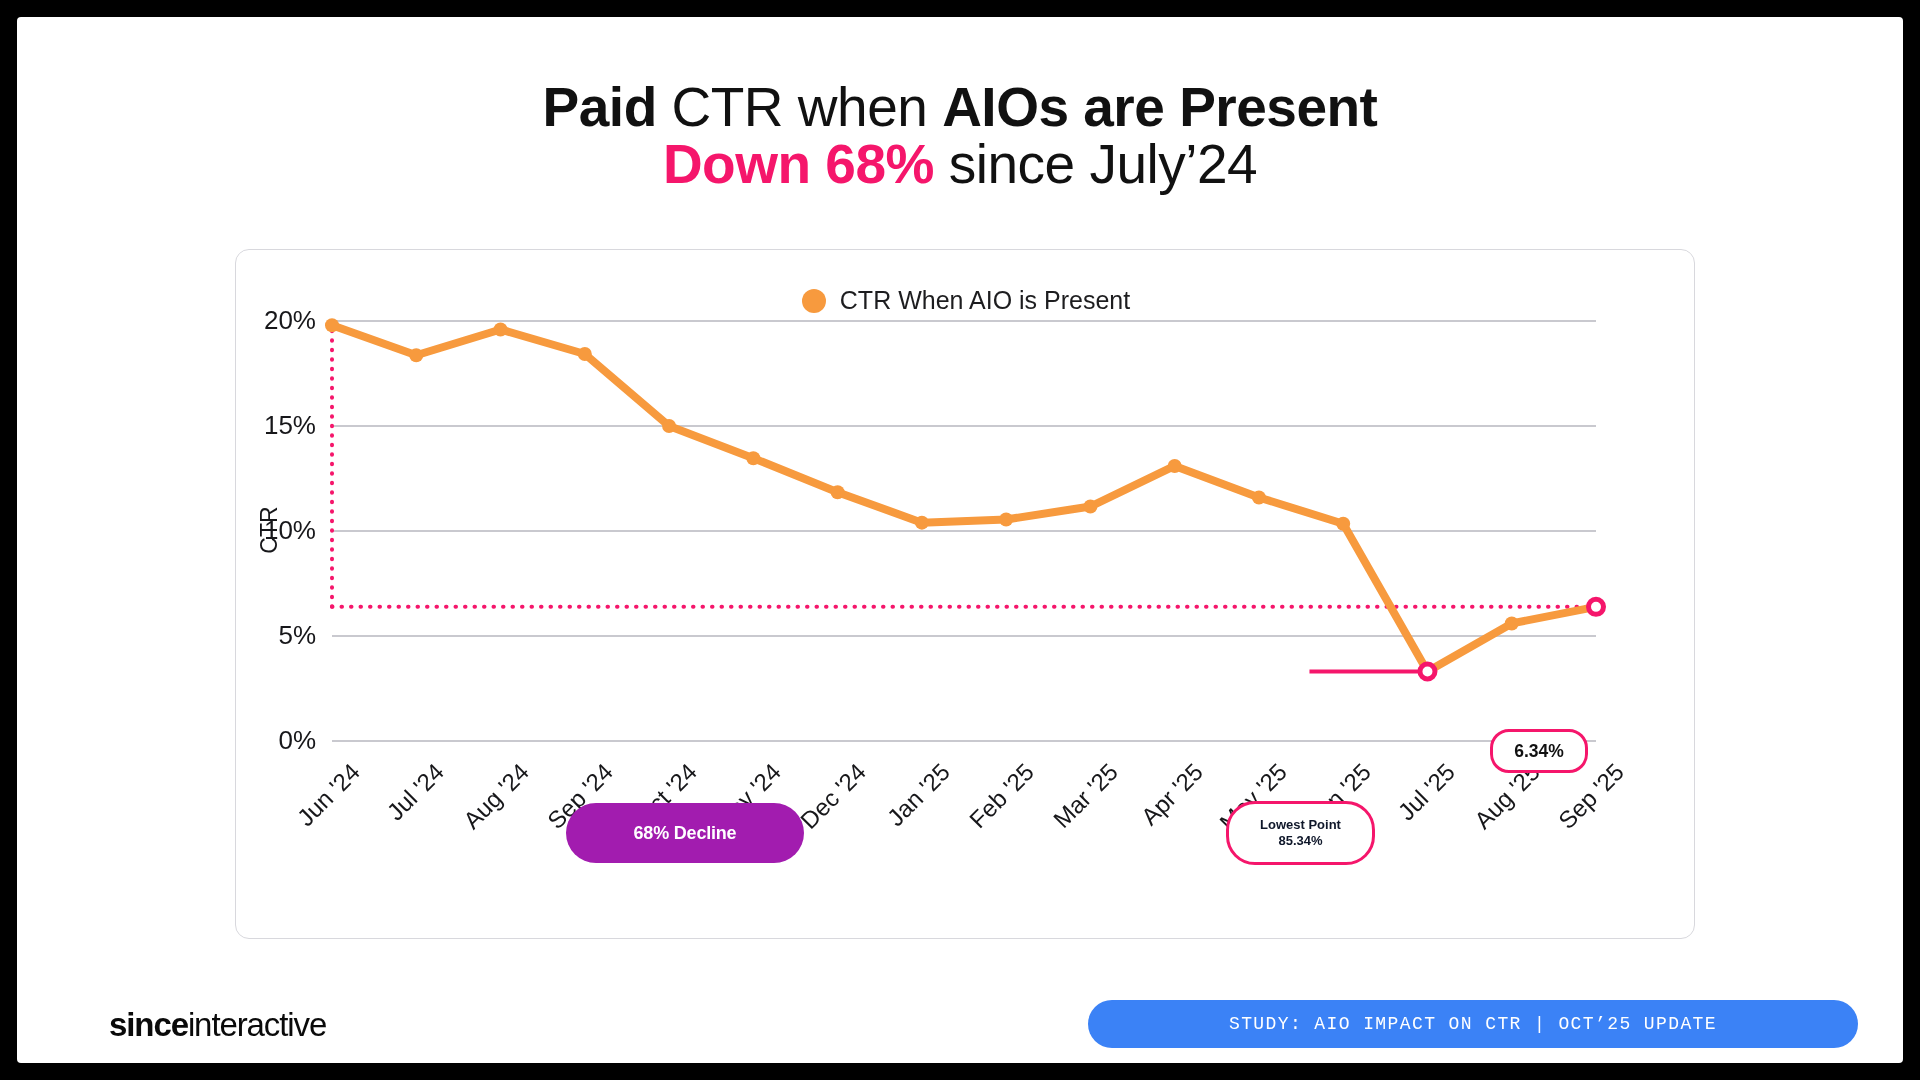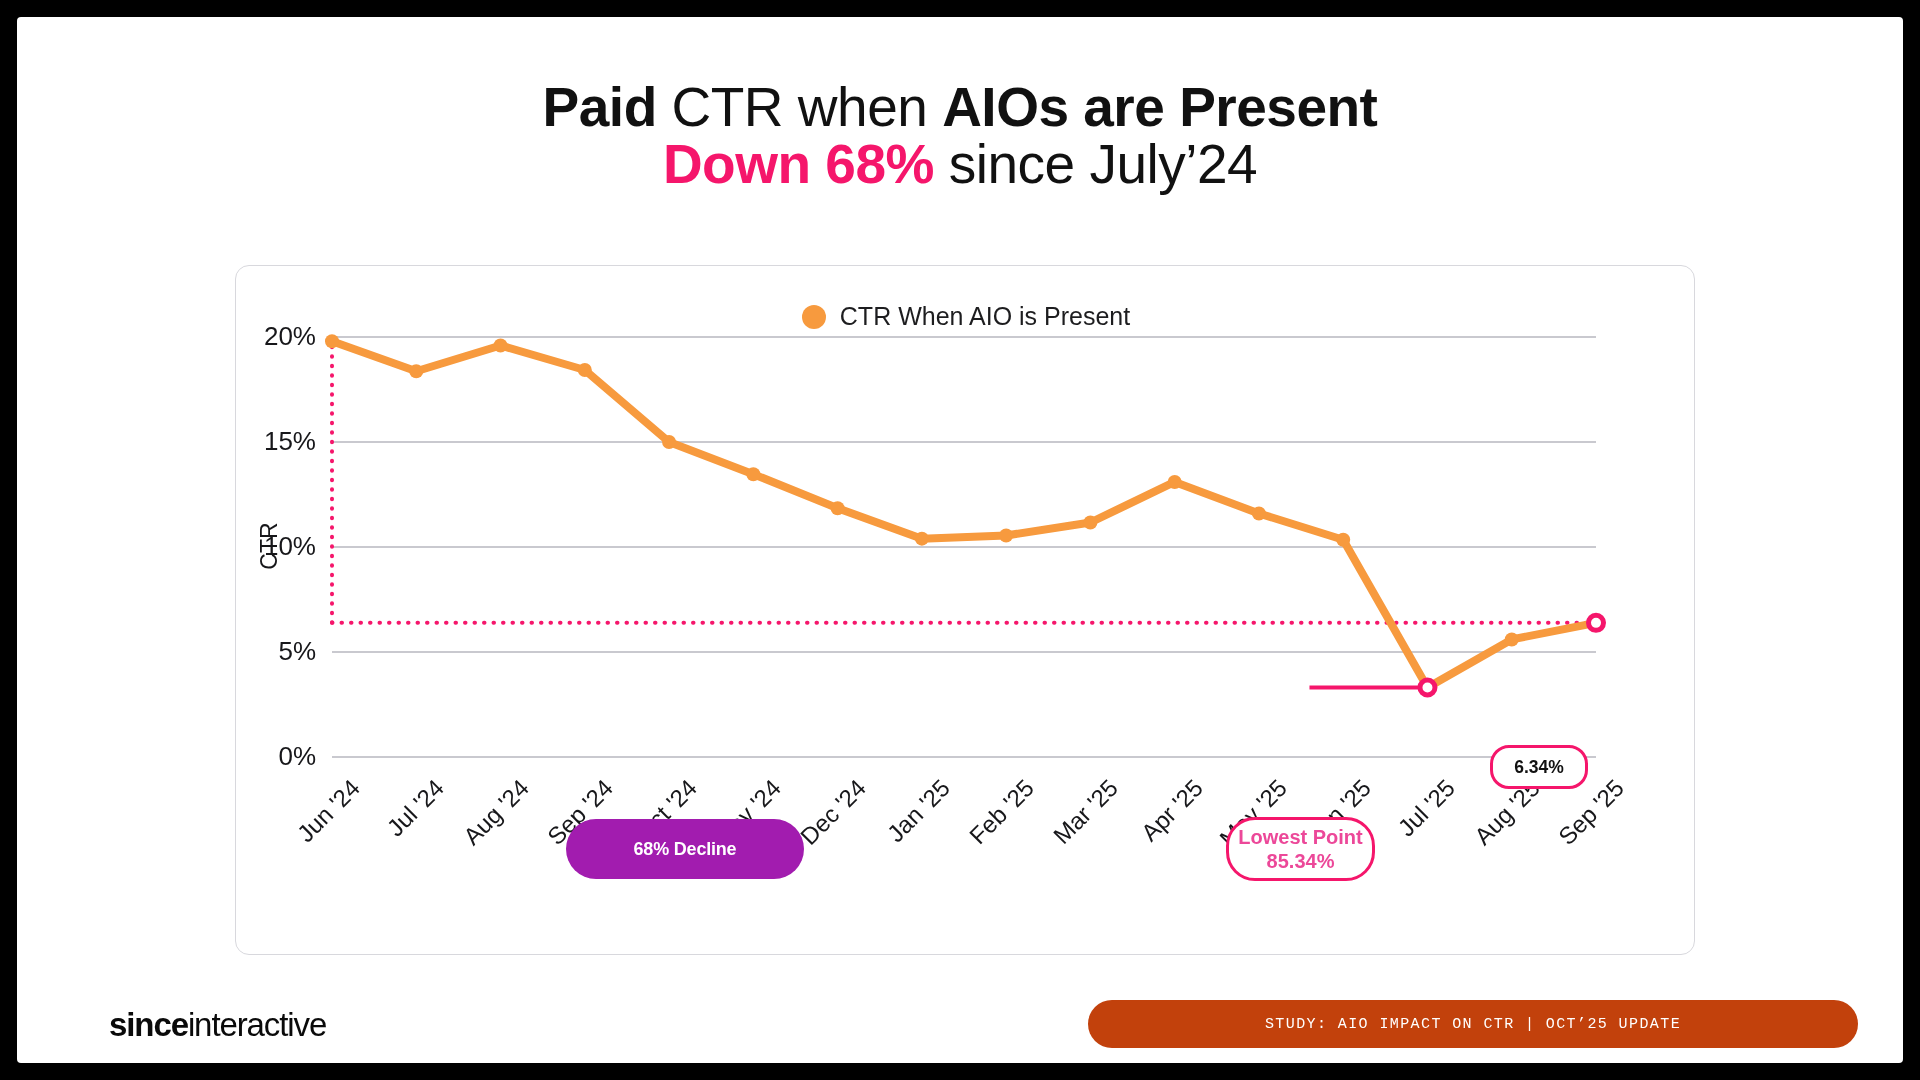--- a/index.html
+++ b/index.html
@@ -48,21 +48,21 @@
     color: #111111;
     white-space: nowrap;
   }
   .t-bold   { font-weight: 700; }
   .t-normal { font-weight: 400; }
   .t-pink   { font-weight: 700; color: #F5166B; margin-top: 44px; }
 
   
   #chart-card {
     position: absolute;
-    left: 218px; top: 248px;
+    left: 218px; top: 232px;
     width: 1460px; height: 690px;
     background: #ffffff;
     border: 1.5px solid #d8d8dd;
     border-radius: 14px;
     box-sizing: border-box;
   }
 
   
   #legend {
     position: absolute;
@@ -167,23 +167,23 @@
     background: #ffffff;
     border: 3.5px solid #F5166B;
     border-radius: 29px;
     display: flex;
     flex-direction: column;
     align-items: center;
     justify-content: center;
     line-height: 1.22;
   }
   #lowest-callout span {
-    font-size: 20px;
+    font-size: 13px;
     font-weight: 700;
-    color: #ec4899;
+    color: #0f172a;
   }
 
   
   #value-badge {
     position: absolute;
     left: 1254px; top: 479px;
     width: 92px; height: 38px;
     background: #ffffff;
     border: 3.5px solid #F5166B;
     border-radius: 19px;
@@ -204,28 +204,28 @@
     letter-spacing: -1.1px;
     white-space: nowrap;
   }
   #logo .seer { font-weight: 700; }
   #logo .interactive { font-weight: 400; }
 
   #study-badge {
     position: absolute;
     left: 1071px; top: 983px;
     width: 770px; height: 48px;
-    background: #c2410c;
+    background: #3b82f6;
     border-radius: 24px;
     display: flex;
     align-items: center;
     justify-content: center;
     color: #ffffff;
     font-family: "Liberation Mono", "DejaVu Sans Mono", monospace;
-    font-size: 15px;
+    font-size: 18px;
     letter-spacing: 1.4px;
     white-space: nowrap;
   }
 </style>
 </head>
 <body>
 
 <div id="frame">
   <div id="canvas">
 

